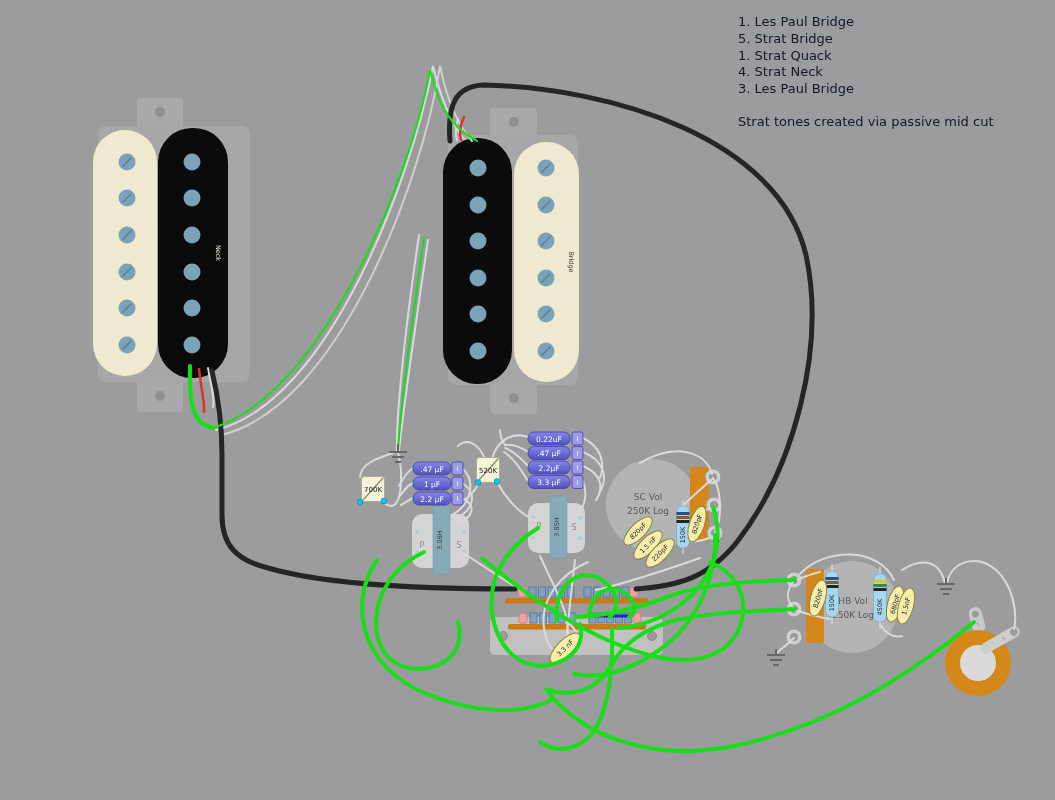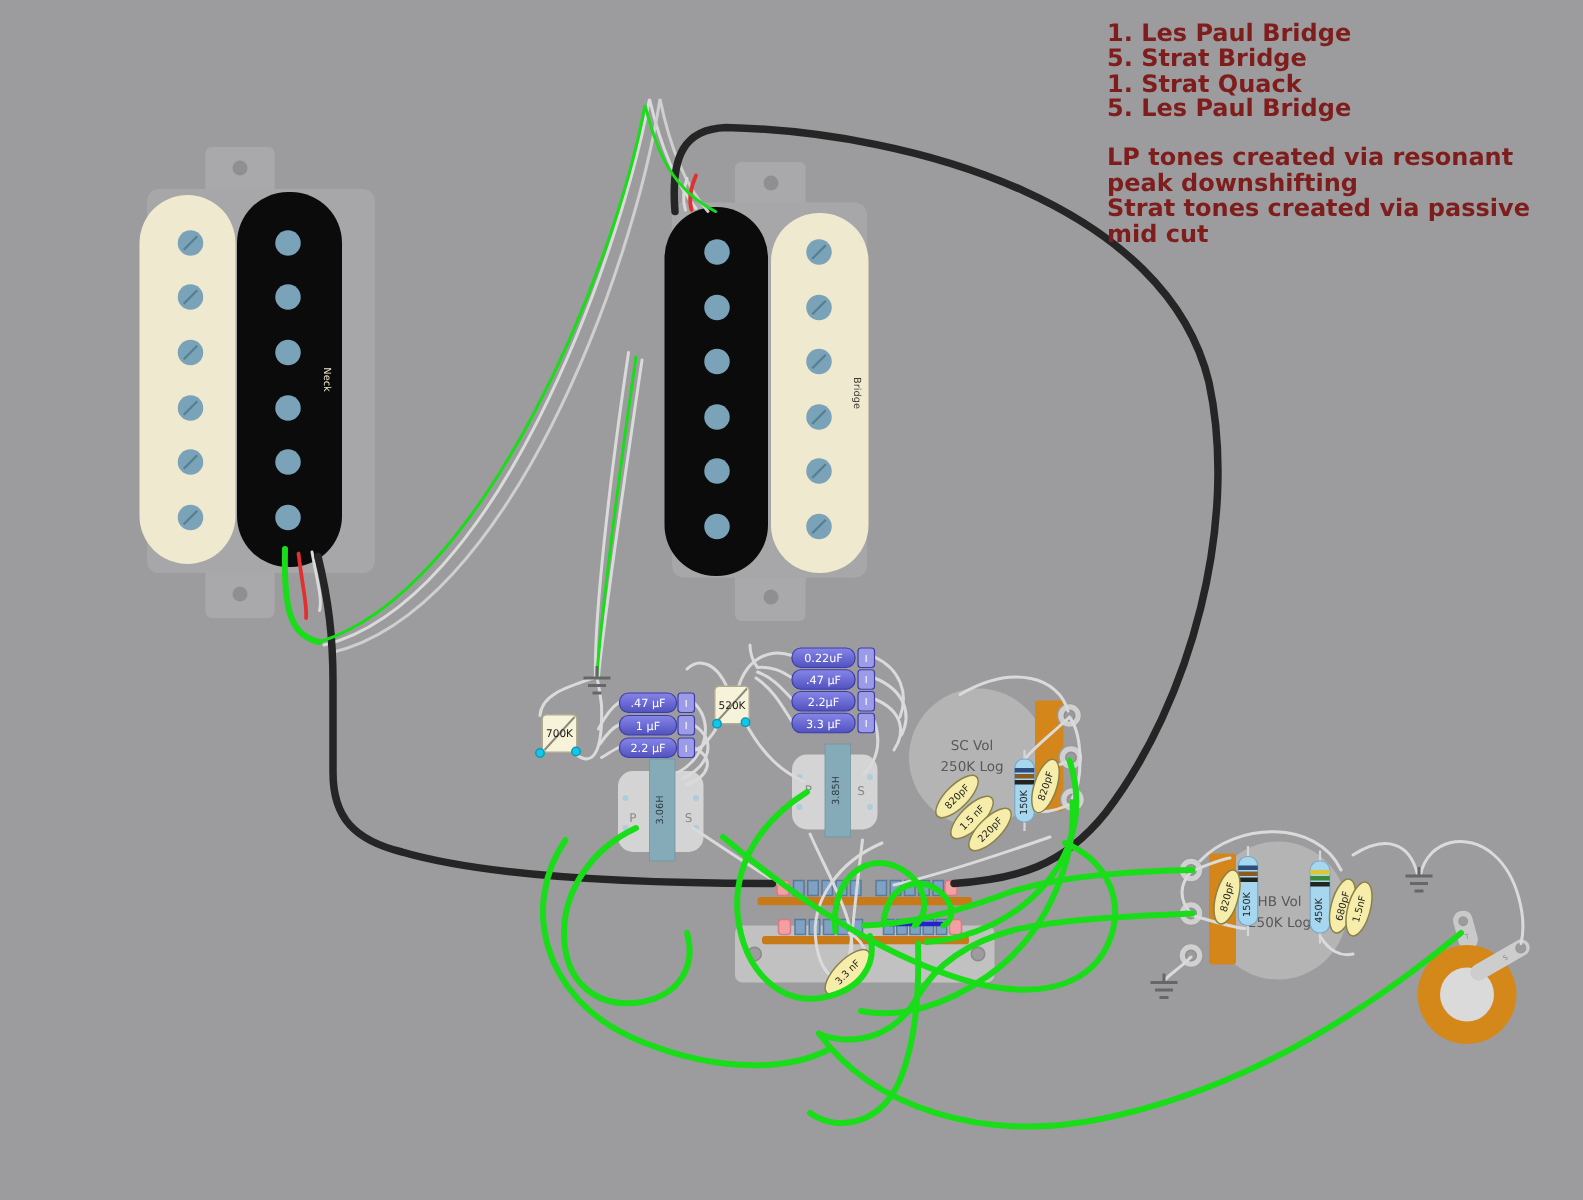--- a/index.html
+++ b/index.html
@@ -1,19 +1,19 @@
 <!DOCTYPE html>
 <html><head>
 <meta charset="utf-8">
 <style>
   html,body{margin:0;padding:0;background:#9c9c9e;}
   #stage{position:relative;width:1055px;height:800px;background:#9c9c9e;overflow:hidden;
          font-family:"DejaVu Sans","Liberation Sans",sans-serif;}
   svg{position:absolute;left:0;top:0;}
-  .notes{position:absolute;left:738px;top:14px;color:#7f1d1d;font-size:16px;line-height:16.8px;font-weight:bold;}
+  .notes{position:absolute;left:738px;top:14px;color:#0f172a;font-size:13px;line-height:16.8px;}
   .notes .gap{height:16px;}
   svg text{font-family:"DejaVu Sans","Liberation Sans",sans-serif;}
   .cap-label{fill:#ffffff;font-size:7.5px;text-anchor:middle;}
   .cap-i{fill:#ffffff;font-size:6.5px;text-anchor:middle;}
   .rbox-label{fill:#1a1a1a;font-size:7px;text-anchor:middle;}
   .oval-label{fill:#1f1f1f;font-size:6.5px;text-anchor:middle;}
   .pot-label{fill:#58585a;font-size:9px;text-anchor:middle;}
   .ind-label{fill:#2b3b44;font-size:6.5px;text-anchor:middle;}
   .ps-label{fill:#8a8a8a;font-size:8px;text-anchor:middle;}
   .cyl-label{fill:#1f1f1f;font-size:6.5px;text-anchor:middle;}
@@ -414,19 +414,19 @@
     <line x1="767" y1="655" x2="785" y2="655"></line>
     <line x1="770" y1="660" x2="782" y2="660"></line>
     <line x1="773" y1="665" x2="779" y2="665"></line>
   </g>
 </svg>
 
 <div class="notes">
   <div>1. Les Paul Bridge</div>
   <div>5. Strat Bridge</div>
   <div>1. Strat Quack</div>
-  <div>5. Les Paul Bridge</div>
+  <div>4. Strat Neck</div>
+  <div>3. Les Paul Bridge</div>
   <div class="gap"></div>
-  <div>LP tones created via resonant peak downshifting</div>
   <div>Strat tones created via passive mid cut</div>
 </div>
 
 </div>
 
 </body></html>

